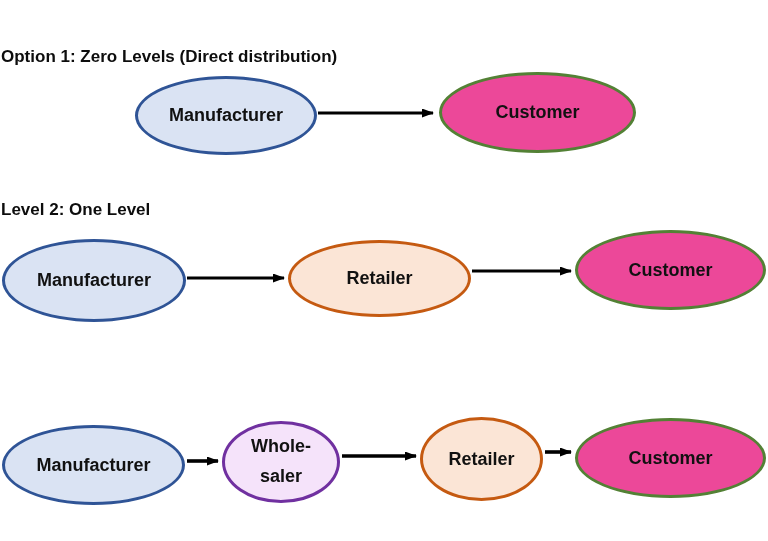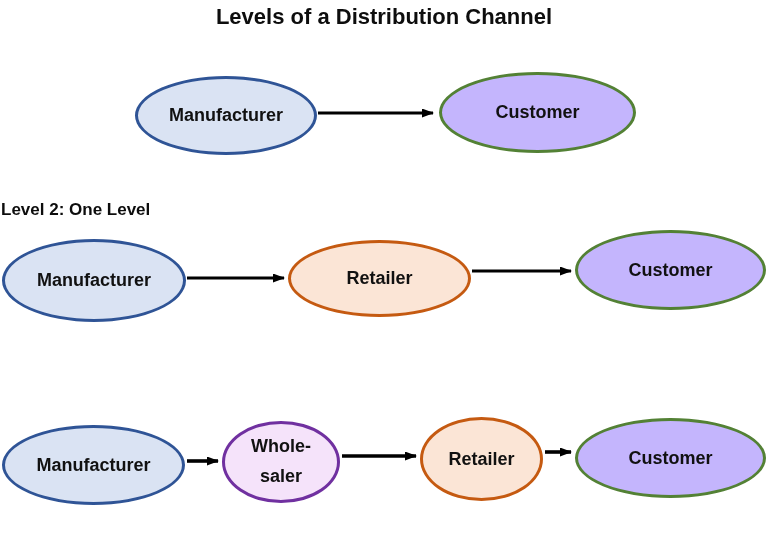--- a/index.html
+++ b/index.html
@@ -39,21 +39,21 @@
     flex-direction: column;
     align-items: center;
     justify-content: center;
     text-align: center;
     font-size: 18px;
     font-weight: bold;
     color: #111111;
     line-height: 1.25;
   }
   .node.blue   { background: #dae3f3; border-color: #2f5496; }
-  .node.green  { background: #c4b5fd; border-color: #538135; }
+  .node.green  { background: #ec4899; border-color: #538135; }
   .node.orange { background: #fbe5d6; border-color: #c55a11; text-align: right; }
   .node.purple { background: #f5e3fa; border-color: #7030a0; line-height: 1.65; }
 
   
   .n-r1-manufacturer { left: 135px; top: 76px;  width: 182px; height: 79px; }
   .n-r1-customer     { left: 439px; top: 72px;  width: 197px; height: 81px; }
   
   .n-r2-manufacturer { left: 2px;   top: 239px; width: 184px; height: 83px; }
   .n-r2-retailer     { left: 288px; top: 240px; width: 183px; height: 77px; }
   .n-r2-customer     { left: 575px; top: 230px; width: 191px; height: 80px; }
@@ -67,22 +67,22 @@
     position: absolute;
     left: 0; top: 0;
     pointer-events: none;
   }
 </style>
 </head>
 <body>
 
 <div class="canvas">
 
-  <div class="title">Levels of a Distribution Channel</div>
 
+  <div class="section-heading heading-1">Option 1: Zero Levels (Direct distribution)</div>
   <div class="section-heading heading-2">Level 2: One Level</div>
 
   <div class="node blue n-r1-manufacturer">
     <span>Manufacturer</span>
   </div>
   <div class="node green n-r1-customer">
     <span>Customer</span>
   </div>
 
   <div class="node blue n-r2-manufacturer">

